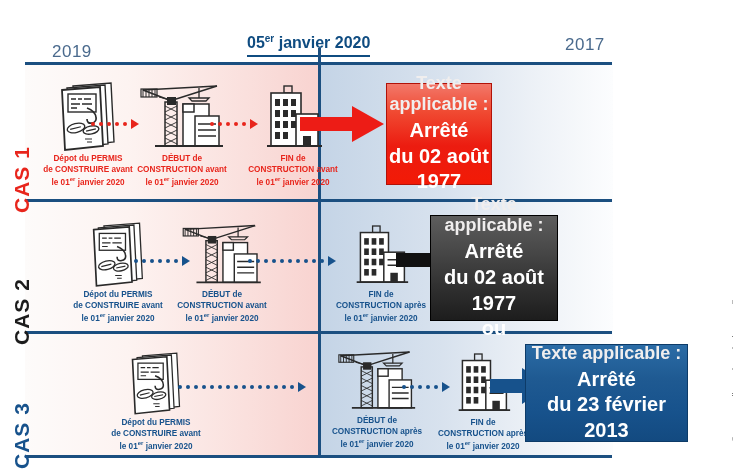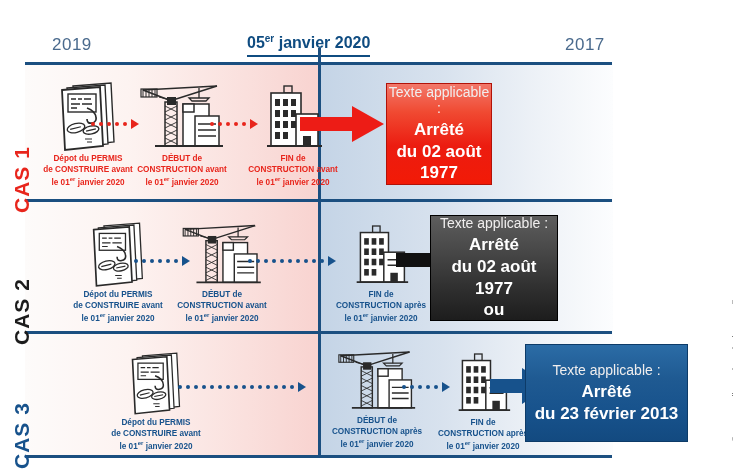--- a/index.html
+++ b/index.html
@@ -14,21 +14,21 @@
 
   
   .zone{position:absolute;top:62px;height:393px;}
   .zone-before{left:25px;width:294px;
     background:linear-gradient(to right,#fdfbfa 0%,#fdf3f1 35%,#fae0dd 75%,#f8d3d0 100%);}
   .zone-after{left:319px;width:294px;
     background:linear-gradient(to right,#c4d4e6 0%,#d8e2ee 42%,#eef2f7 75%,#fcfdfe 100%);}
 
   
   .hdr-year{position:absolute;font-size:17px;color:#4a6a8d;letter-spacing:.5px;}
-  #year-left{left:52px;top:35px;}
+  #year-left{left:52px;top:42px;}
   #year-right{left:565px;top:35px;}
   #pivot-date{
     position:absolute;left:247px;top:33px;
     font-size:16px;font-weight:bold;color:#0f4c81;
     border-bottom:2.5px solid #0f4c81;padding-bottom:3px;white-space:nowrap;
   }
   #pivot-date sup{font-size:10px;}
 
   
   .hrule{position:absolute;left:25px;width:587px;height:3px;background:#1b4f80;}
@@ -69,22 +69,22 @@
 
   
   .bigarrow{position:absolute;}
 
   
   .resbox{
     position:absolute;text-align:center;color:#fff;
     display:flex;flex-direction:column;justify-content:center;align-items:center;
     box-sizing:border-box;
   }
-  .resbox .t1{font-size:14px;font-weight:normal;color:#f0eeee;margin-bottom:3px;}
-  .resbox .t2{font-size:17px;font-weight:bold;line-height:1.28;}
+  .resbox .t1{font-size:18px;font-weight:bold;color:#f0eeee;margin-bottom:3px;}
+  .resbox .t2{font-size:20px;font-weight:bold;line-height:1.28;}
   #resbox-1{left:386px;top:83px;width:106px;height:102px;
     background:linear-gradient(to bottom,#f2786a 0%,#f04a32 28%,#ec1c10 62%,#f21a06 100%);
     border:1px solid #b11208;}
   #resbox-2{left:430px;top:215px;width:128px;height:106px;
     background:linear-gradient(to bottom,#5d5d5d 0%,#4a4a4a 30%,#2f2f2f 70%,#1d1d1d 100%);
     border:1px solid #000;}
   #resbox-3{left:525px;top:344px;width:163px;height:98px;
     background:linear-gradient(to bottom,#2b6ca6 0%,#1f5a92 35%,#17528c 70%,#134a80 100%);
     border:1px solid #0d3b68;}
 

